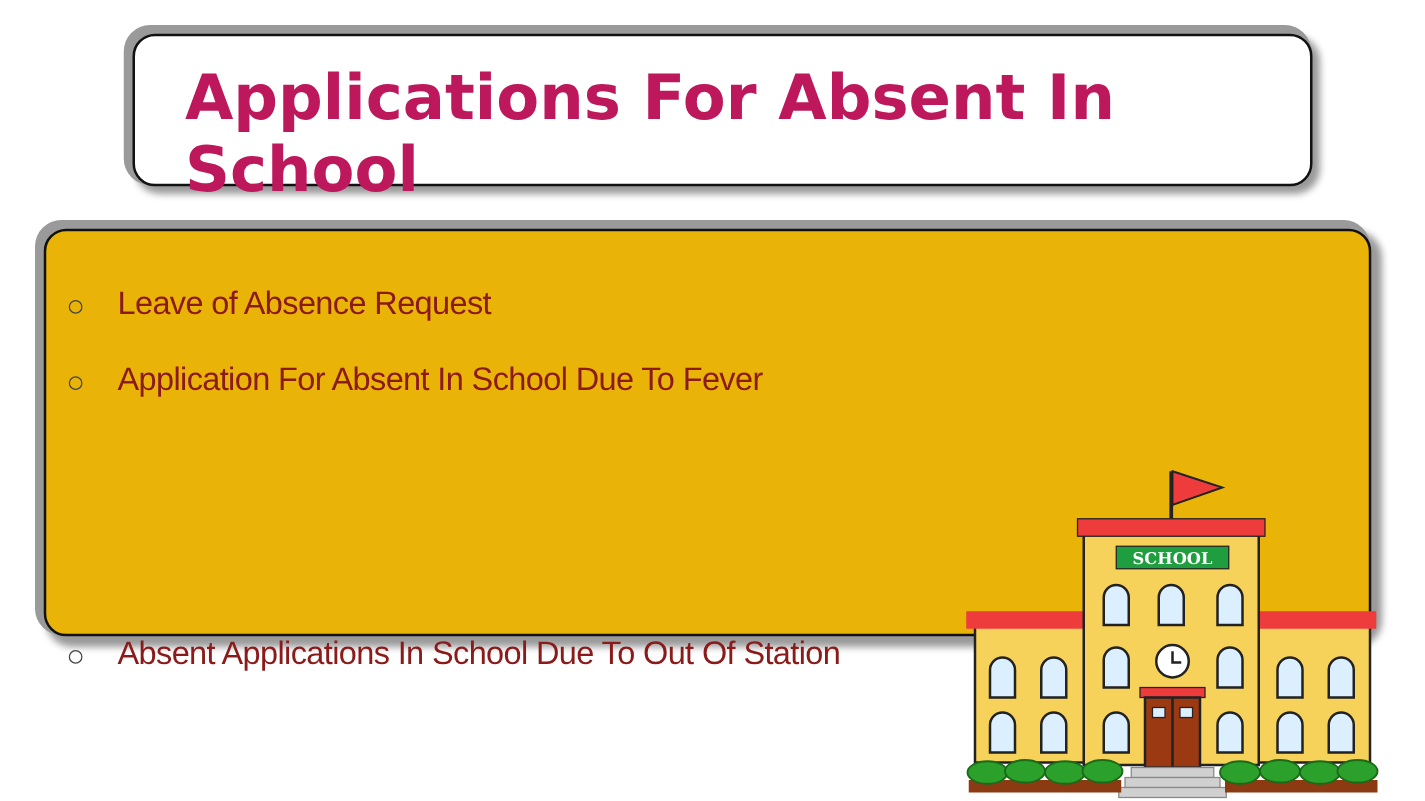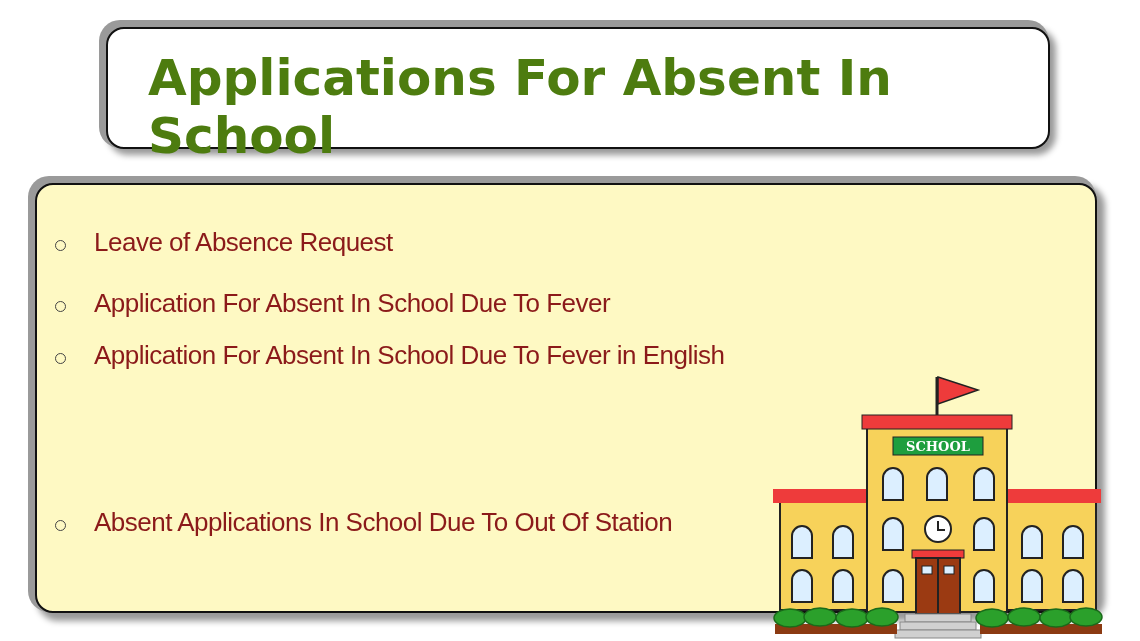--- a/index.html
+++ b/index.html
@@ -1,43 +1,39 @@
 <!DOCTYPE html>
 <html><head>
 <meta charset="utf-8">
 <style>
   html,body{margin:0;padding:0;background:#fff;}
   body{width:1140px;height:641px;position:relative;overflow:hidden;font-family:"Liberation Sans",sans-serif;}
   .title-box{position:absolute;left:106px;top:27px;width:944px;height:122px;background:#fff;border:2px solid #111;border-radius:18px;box-shadow:-4px -4px 0 3px #9a9a9a, 4px 4px 6px 2px #9a9a9a;box-sizing:border-box;}
-  .title{position:absolute;left:40px;top:20px;font-family:"DejaVu Sans",sans-serif;font-weight:bold;font-size:50px;color:#4d7c0f;letter-spacing:0px;}
-  .list-box{position:absolute;left:35px;top:183px;width:1062px;height:430px;background:#fef9c3;border:2px solid #111;border-radius:18px;box-shadow:-4px -4px 0 3px #9a9a9a, 5px 5px 6px 3px #9a9a9a;box-sizing:border-box;}
+  .title{position:absolute;left:40px;top:20px;font-family:"DejaVu Sans",sans-serif;font-weight:bold;font-size:50px;color:#be185d;letter-spacing:0px;}
+  .list-box{position:absolute;left:35px;top:183px;width:1062px;height:326px;background:#eab308;border:2px solid #111;border-radius:18px;box-shadow:-4px -4px 0 3px #9a9a9a, 5px 5px 6px 3px #9a9a9a;box-sizing:border-box;}
   .item{position:absolute;left:18px;display:flex;align-items:center;}
   .bullet{width:11px;height:11px;border:1.5px solid #444;border-radius:50%;margin-right:28px;margin-top:6px;box-sizing:border-box;}
   .label{font-family:"Liberation Sans",sans-serif;font-size:26px;color:#8b1a1a;letter-spacing:-0.5px;}
   .school{position:absolute;left:770px;top:372px;width:335px;height:269px;}
 </style>
 </head>
 <body>
 
 <div class="title-box">
   <div class="title">Applications For Absent In School</div>
 </div>
 
 <div class="list-box">
   <div class="item" style="top:42px">
     <span class="bullet"></span>
     <span class="label">Leave of Absence Request</span>
   </div>
   <div class="item" style="top:103px">
     <span class="bullet"></span>
     <span class="label">Application For Absent In School Due To Fever</span>
-  </div>
-  <div class="item" style="top:155px">
-    <span class="bullet"></span>
-    <span class="label">Application For Absent In School Due To Fever in English</span>
   </div>
   <div class="item" style="top:322px">
     <span class="bullet"></span>
     <span class="label">Absent Applications In School Due To Out Of Station</span>
   </div>
 </div>
 
 <svg class="school" viewBox="0 0 335 269" xmlns="http://www.w3.org/2000/svg">
 
   <line x1="167" y1="5" x2="167" y2="43" stroke="#222" stroke-width="3"></line>

